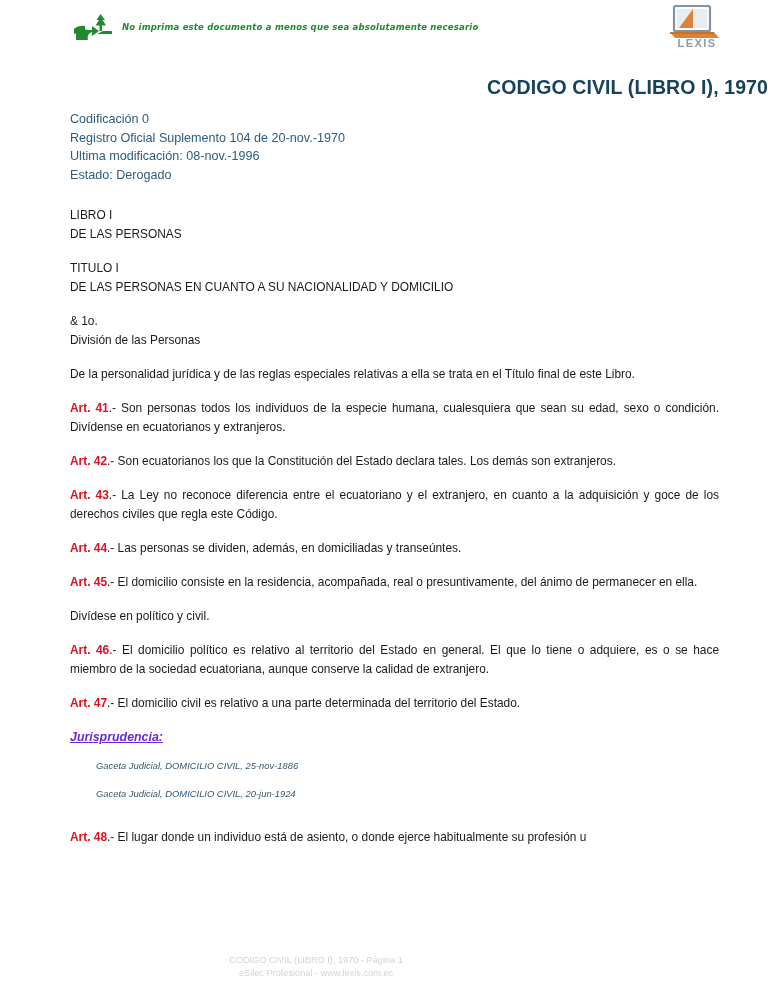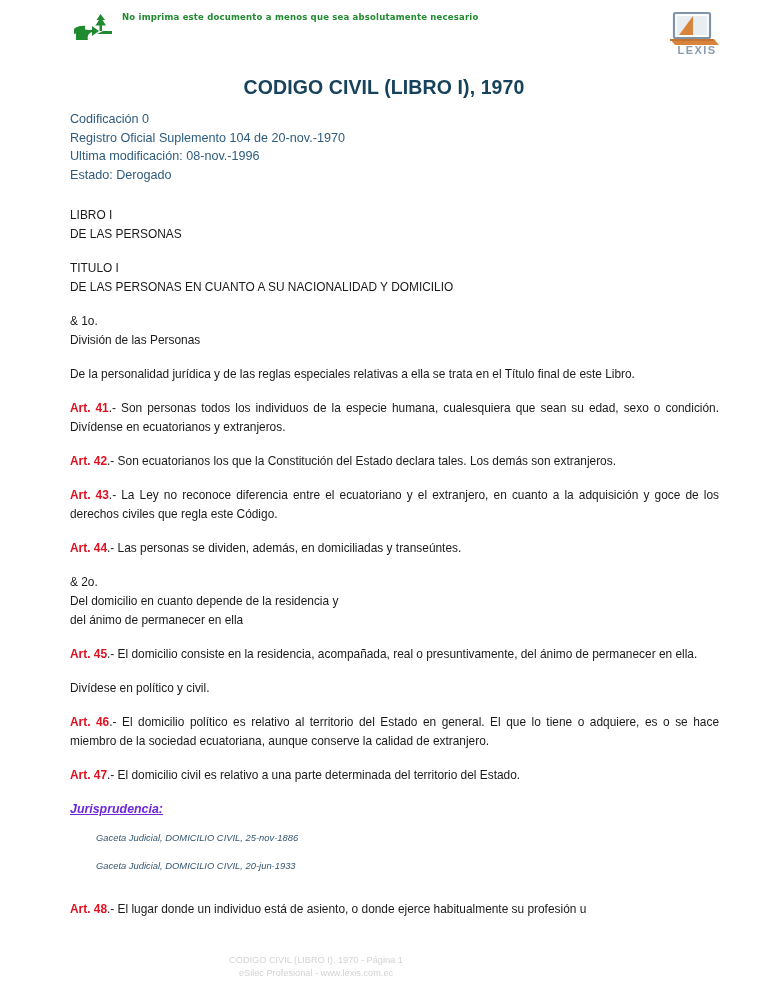--- a/index.html
+++ b/index.html
@@ -27,54 +27,55 @@
     top: 0;
     left: 0;
     width: 768px;
     height: 66px;
   }
   .eco-notice {
     position: absolute;
     left: 72px;
     top: 12px;
     display: flex;
-    align-items: flex-start;
+    align-items: center;
     gap: 6px;
+    font-style: italic;
   }
   .eco-icon {
     width: 44px;
     height: 34px;
     display: block;
   }
   .eco-text {
     font-size: 8.5px;
     color: #1f8a2f;
     font-weight: bold;
     letter-spacing: 0.2px;
     white-space: nowrap;
     padding-bottom: 4px;
     font-family: "DejaVu Sans", sans-serif;
   }
   .brand-logo {
     position: absolute;
     right: 36px;
-    top: 8px;
+    top: 1px;
     width: 70px;
     height: 48px;
     text-align: center;
   }
   .brand-logo svg { display: block; }
 
   
   .doc-title {
     position: absolute;
     top: 76px;
     left: 0;
     width: 768px;
-    text-align: center;
+    text-align: right;
     font-size: 19.5px;
     font-weight: bold;
     color: #16425b;
     letter-spacing: 0.1px;
   }
   .meta-block {
     position: absolute;
     top: 110px;
     left: 70px;
     width: 650px;
@@ -200,36 +201,33 @@
     <p class="p-just">De la personalidad jurídica y de las reglas especiales relativas a ella se trata en el Título final de este Libro.</p>
 
     <p class="p-just"><span class="artnum">Art. 41</span><span>.- Son personas todos los individuos de la especie humana, cualesquiera que sean su edad, sexo o condición. Divídense en ecuatorianos y extranjeros.</span></p>
 
     <p class="p-just"><span class="artnum">Art. 42</span><span>.- Son ecuatorianos los que la Constitución del Estado declara tales. Los demás son extranjeros.</span></p>
 
     <p class="p-just"><span class="artnum">Art. 43</span><span>.- La Ley no reconoce diferencia entre el ecuatoriano y el extranjero, en cuanto a la adquisición y goce de los derechos civiles que regla este Código.</span></p>
 
     <p class="p-left"><span class="artnum">Art. 44</span><span>.- Las personas se dividen, además, en domiciliadas y transeúntes.</span></p>
 
-    <div class="blk heading-line">&amp; 2o.
-Del domicilio en cuanto depende de la residencia y
-del ánimo de permanecer en ella</div>
 
     <p class="p-just"><span class="artnum">Art. 45</span><span>.- El domicilio consiste en la residencia, acompañada, real o presuntivamente, del ánimo de permanecer en ella.</span></p>
 
     <p class="p-left">Divídese en político y civil.</p>
 
     <p class="p-just"><span class="artnum">Art. 46</span><span>.- El domicilio político es relativo al territorio del Estado en general. El que lo tiene o adquiere, es o se hace miembro de la sociedad ecuatoriana, aunque conserve la calidad de extranjero.</span></p>
 
 
     <p class="p-left"><span class="artnum">Art. 47</span><span>.- El domicilio civil es relativo a una parte determinada del territorio del Estado.</span></p>
 
     <div class="juris-head">Jurisprudencia:</div>
     <div class="juris-item">Gaceta Judicial, DOMICILIO CIVIL, 25-nov-1886</div>
-    <div class="juris-item">Gaceta Judicial, DOMICILIO CIVIL, 20-jun-1933</div>
+    <div class="juris-item">Gaceta Judicial, DOMICILIO CIVIL, 20-jun-1924</div>
 
     <div class="spacer-lg"></div>
 
     <p class="p-just"><span class="artnum">Art. 48</span><span>.- El lugar donde un individuo está de asiento, o donde ejerce habitualmente su profesión u</span></p>
   </div>
 
   <div class="footer">
     <div>CODIGO CIVIL (LIBRO I), 1970  - Página 1</div>
     <div>eSilec Profesional - www.lexis.com.ec</div>
   </div>

